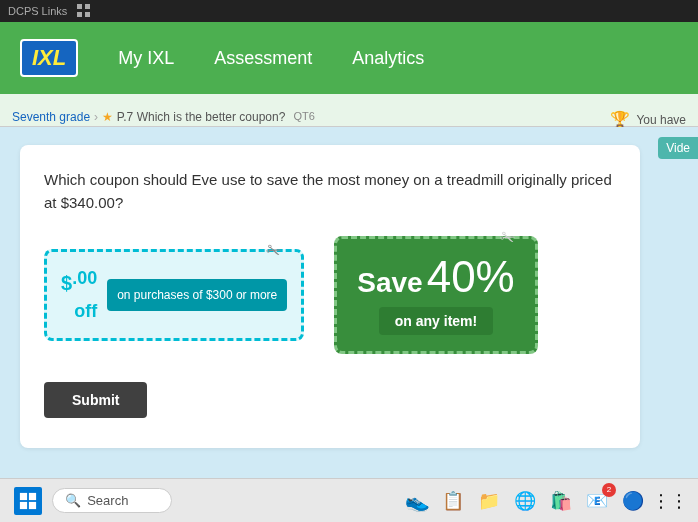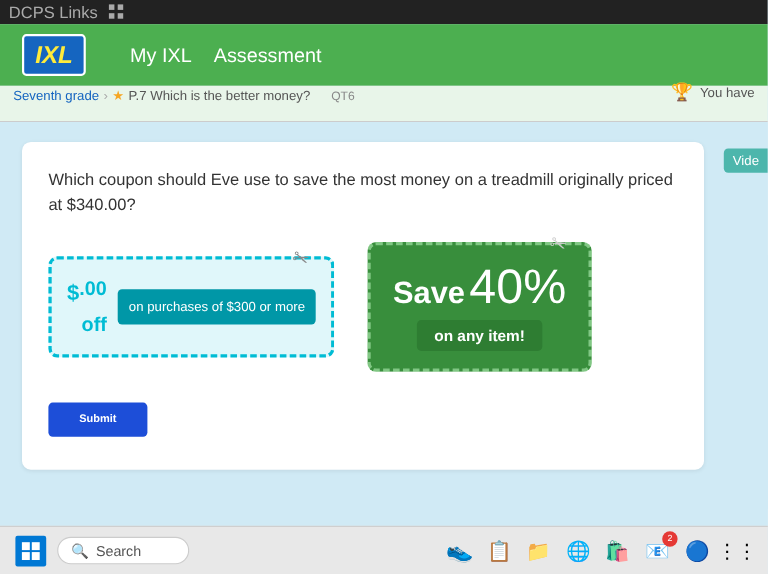--- a/index.html
+++ b/index.html
@@ -15,40 +15,40 @@
     .top-bar {
       background: #222;
       height: 22px;
       display: flex;
       align-items: center;
       padding: 0 8px;
       gap: 10px;
     }
     .top-bar-links {
       color: #aaa;
-      font-size: 15px;
+      font-size: 11px;
     }
     .top-bar-grid {
       display: grid;
       grid-template-columns: 1fr 1fr;
       gap: 2px;
       width: 14px;
       height: 14px;
     }
     .top-bar-grid span {
       background: #aaa;
       display: block;
       width: 5px;
       height: 5px;
     }
 
     
     .nav-bar {
       background: #4caf50;
-      height: 56px;
+      height: 72px;
       display: flex;
       align-items: center;
       padding: 0 20px;
       gap: 0;
     }
     .logo {
       background: #1565c0;
       color: #fff;
       font-weight: bold;
       font-size: 22px;
@@ -56,58 +56,58 @@
       border-radius: 4px;
       margin-right: 40px;
       font-style: italic;
       border: 2px solid #fff;
     }
     .logo span {
       color: #ffeb3b;
     }
     .nav-links {
       display: flex;
-      gap: 20px;
+      gap: 40px;
       list-style: none;
     }
     .nav-links li a {
       color: #fff;
       text-decoration: none;
       font-size: 18px;
       font-weight: 500;
     }
     .nav-links li a.active {
       text-decoration: underline;
     }
 
     
     .breadcrumb-bar {
       background: #e8f5e9;
       height: 28px;
       display: flex;
-      align-items: flex-end;
+      align-items: flex-start;
       padding: 16px 12px;
       font-size: 12px;
       color: #555;
       border-bottom: 1px solid #ccc;
     }
     .breadcrumb-bar .sep {
       margin: 0 4px;
       color: #aaa;
     }
     .breadcrumb-bar .star {
       color: #f5a623;
       margin-right: 4px;
     }
     .breadcrumb-bar .grade {
       color: #1565c0;
     }
     .breadcrumb-bar .code {
       color: #888;
-      margin-left: 19px;
+      margin-left: 8px;
       font-size: 11px;
     }
     .breadcrumb-bar .right {
       margin-left: auto;
       display: flex;
       align-items: center;
       gap: 6px;
       color: #555;
       font-size: 12px;
     }
@@ -120,21 +120,21 @@
     .main-content {
       background: #d0eaf5;
       padding: 10px 20px;
       min-height: 380px;
       position: relative;
     }
 
     
     .video-hint {
       position: absolute;
-      top: 24px;
+      top: 10px;
       right: 0;
       background: #4db6ac;
       color: #fff;
       font-size: 12px;
       padding: 4px 8px;
       border-radius: 4px 0 0 4px;
     }
 
     
     .question-card {
@@ -267,26 +267,26 @@
       color: #fff;
       font-size: 14px;
       font-weight: bold;
       padding: 6px 16px;
       border-radius: 4px;
       margin-top: 8px;
     }
 
     
     .submit-btn {
-      background: #1d4ed8;
+      background: #404040;
       color: #fff;
       border: none;
       border-radius: 4px;
       padding: 10px 28px;
-      font-size: 10px;
+      font-size: 14px;
       font-weight: bold;
       cursor: pointer;
       margin-top: 4px;
     }
 
     
     .taskbar {
       position: absolute;
       bottom: 0;
       left: 0;
@@ -376,30 +376,31 @@
   </div>
 </div>
 
 <nav class="nav-bar">
   <div class="logo">
     <span>IXL</span>
   </div>
   <ul class="nav-links">
     <li><a href="#">My IXL</a></li>
     <li><a href="#">Assessment</a></li>
+    <li><a href="#">Analytics</a></li>
   </ul>
 </nav>
 
 <div class="breadcrumb-bar">
   <span class="grade">Seventh grade</span>
   <span class="sep">›</span>
   <span class="star">★</span>
   <span>
     <span>P.7</span>
-    <span>Which is the better money?</span>
+    <span>Which is the better coupon?</span>
   </span>
   <span class="code">QT6</span>
   <div class="right">
     <span class="trophy-icon">🏆</span>
     <span>You have</span>
   </div>
 </div>
 
 <div class="main-content">
   <div class="video-hint">Vide</div>

